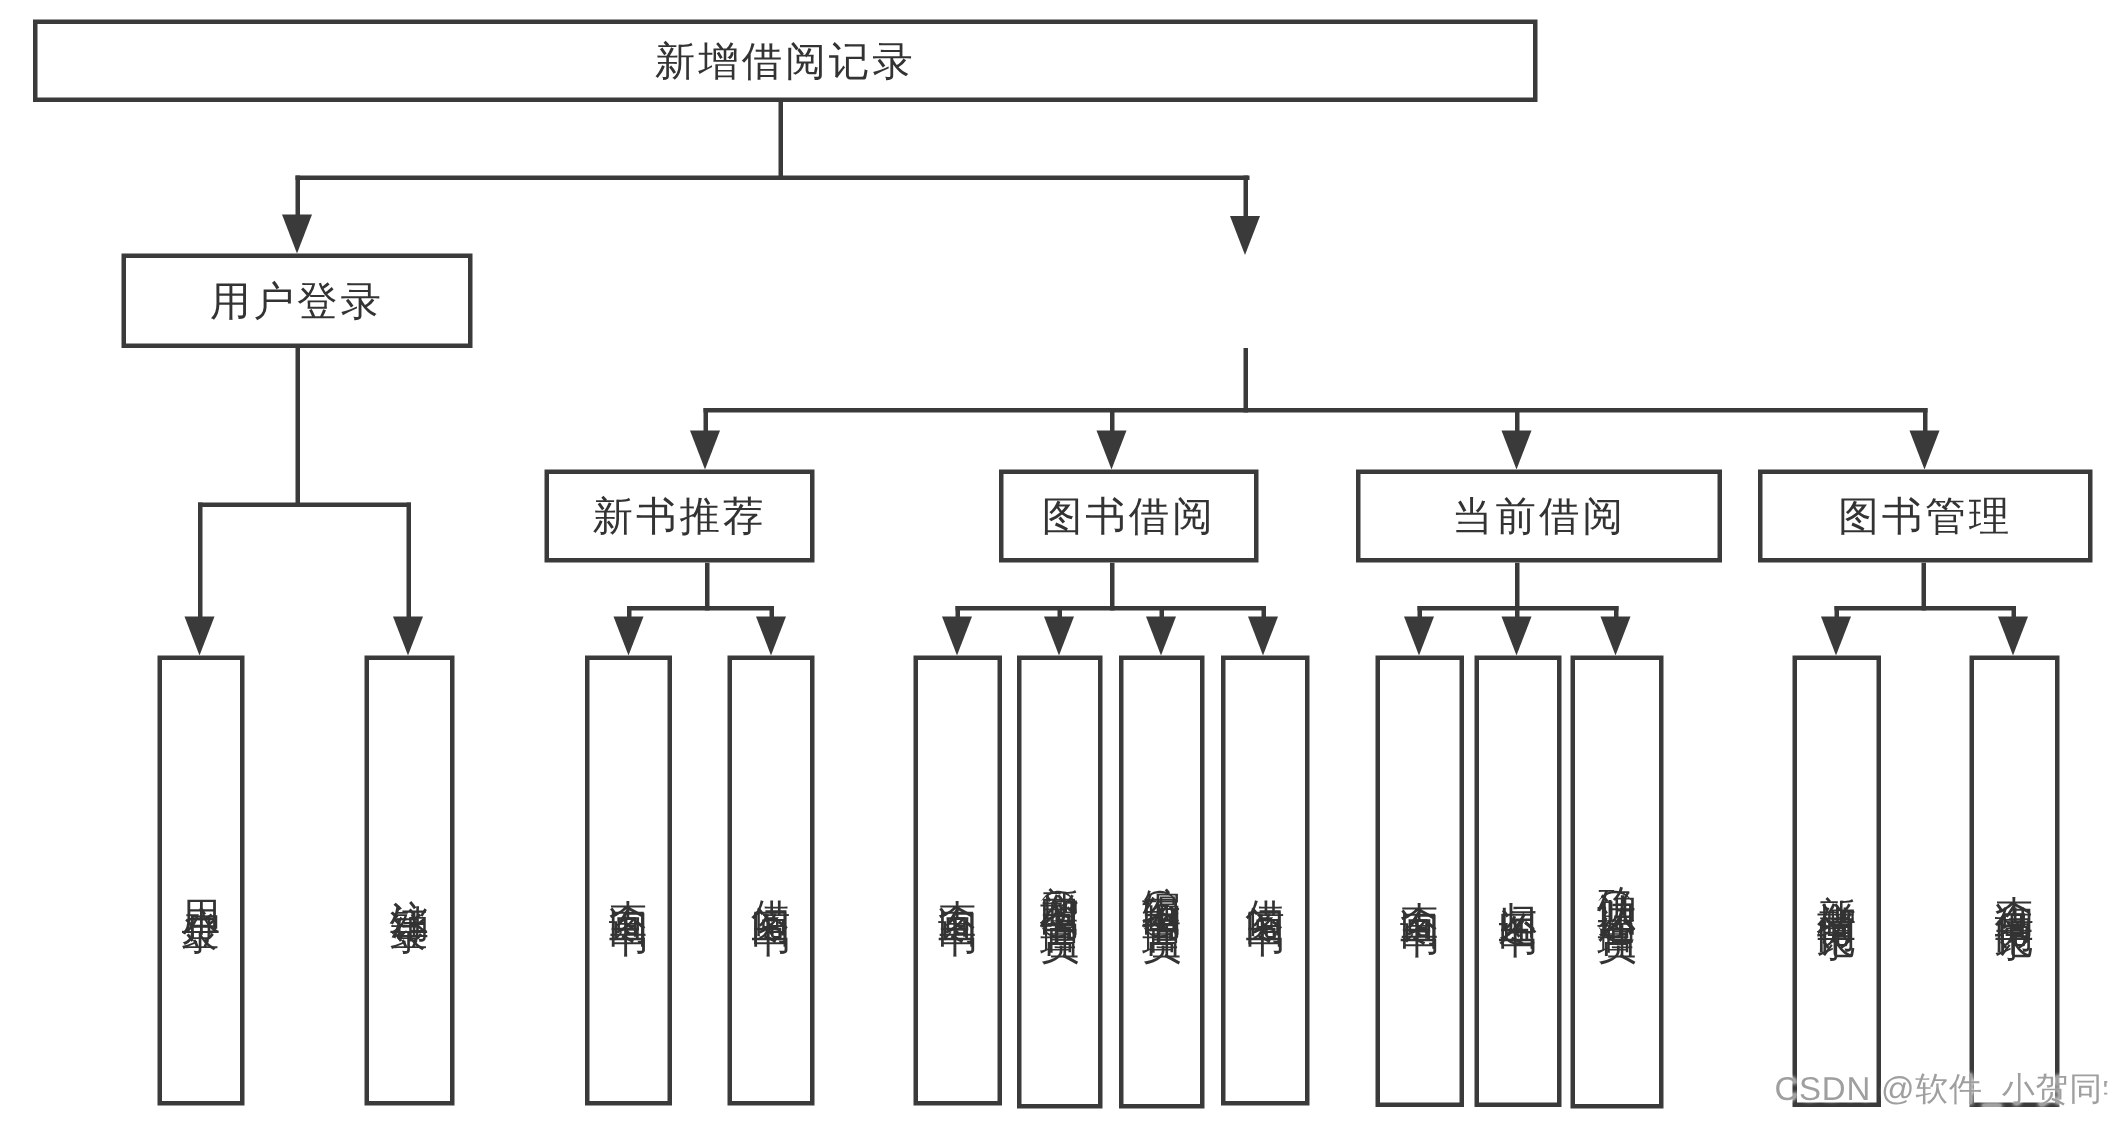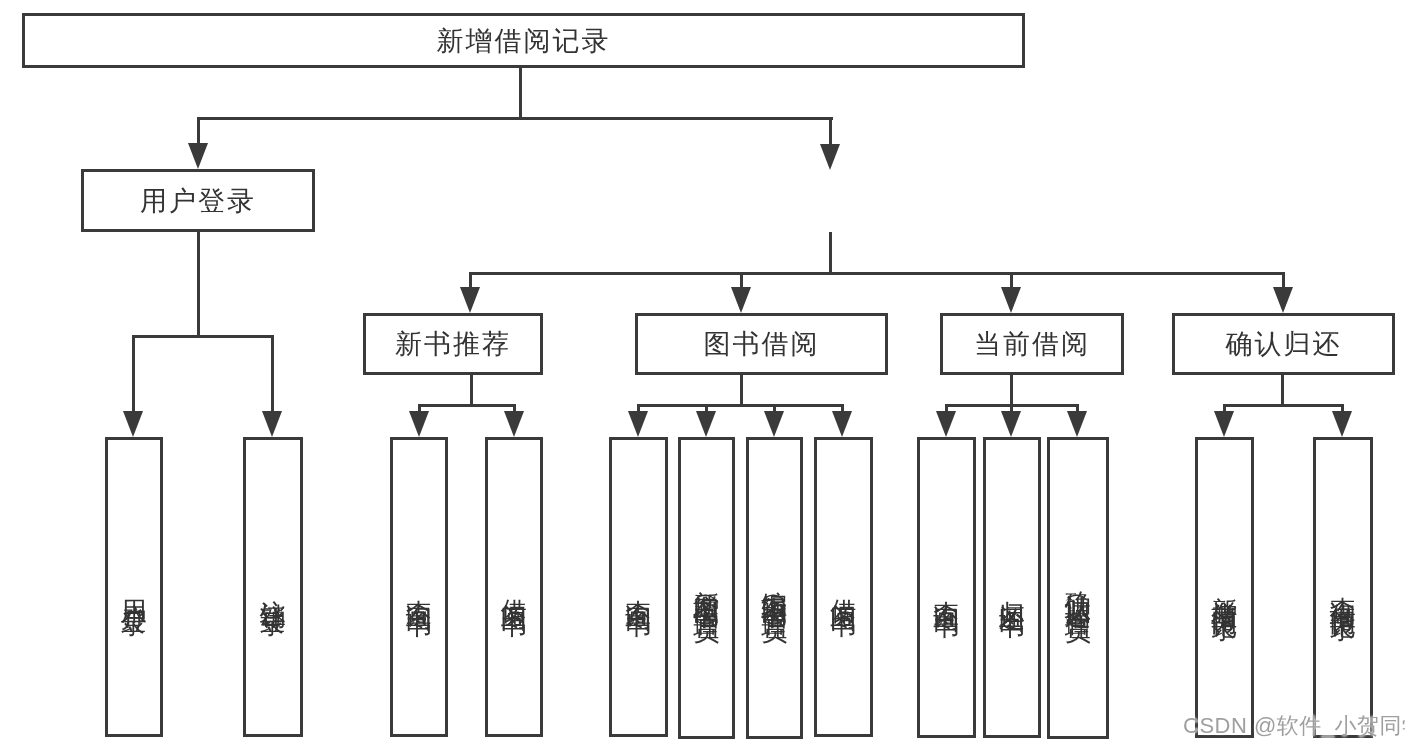--- a/index.html
+++ b/index.html
@@ -39,28 +39,28 @@
   </div>
 
   <div class="box" style="left:81px;top:169px;width:234px;height:63px;">
     <span class="hlabel">用户登录</span>
   </div>
 
 
   <div class="box" style="left:363px;top:313px;width:180px;height:62px;">
     <span class="hlabel">新书推荐</span>
   </div>
-  <div class="box" style="left:635px;top:313px;width:253px;height:62px;">
+  <div class="box" style="left:666px;top:313px;width:173px;height:62px;">
     <span class="hlabel">图书借阅</span>
   </div>
-  <div class="box" style="left:904px;top:313px;width:184px;height:62px;margin-left:36px;">
+  <div class="box" style="left:904px;top:313px;width:244px;height:62px;">
     <span class="hlabel">当前借阅</span>
   </div>
   <div class="box" style="left:1172px;top:313px;width:223px;height:62px;">
-    <span class="hlabel">确认归还</span>
+    <span class="hlabel">图书管理</span>
   </div>
 
   <div class="box" style="left:105px;top:437px;width:58px;height:300px;">
     <span class="vlabel">用户登录</span>
   </div>
   <div class="box" style="left:243px;top:437px;width:60px;height:300px;">
     <span class="vlabel">注销登录</span>
   </div>
 
   <div class="box" style="left:390px;top:437px;width:58px;height:300px;">

